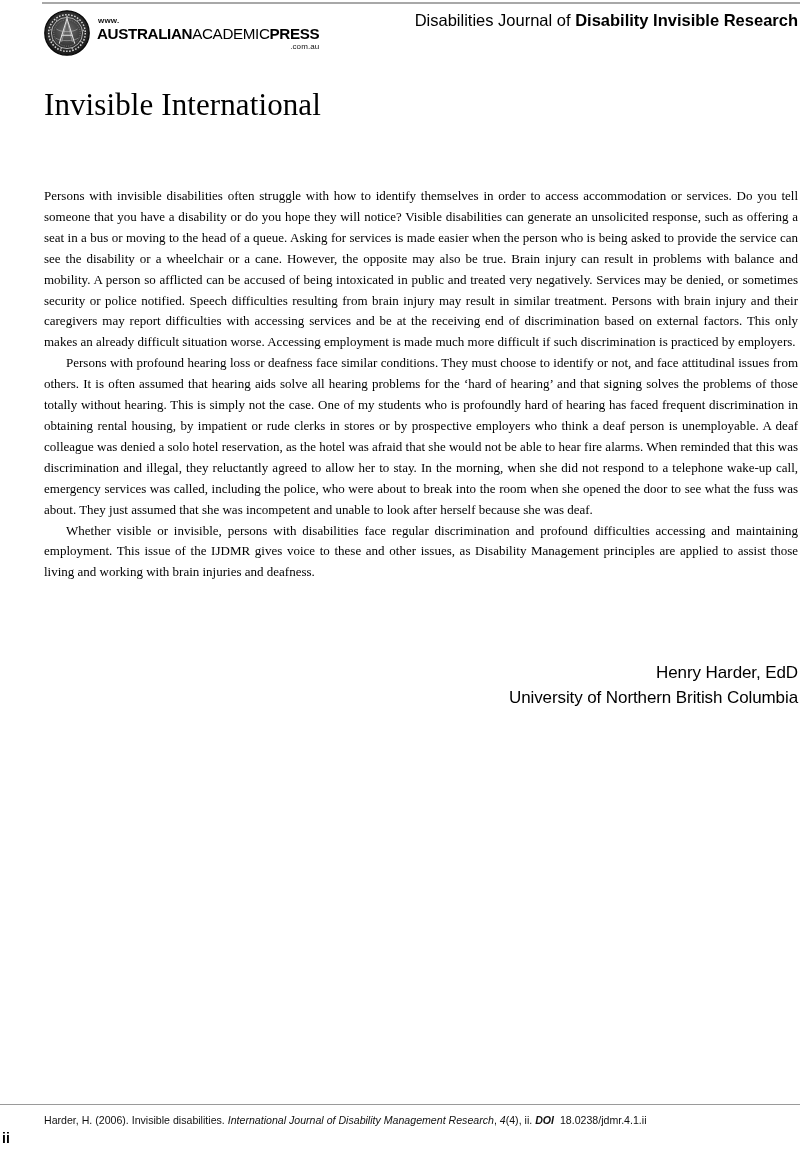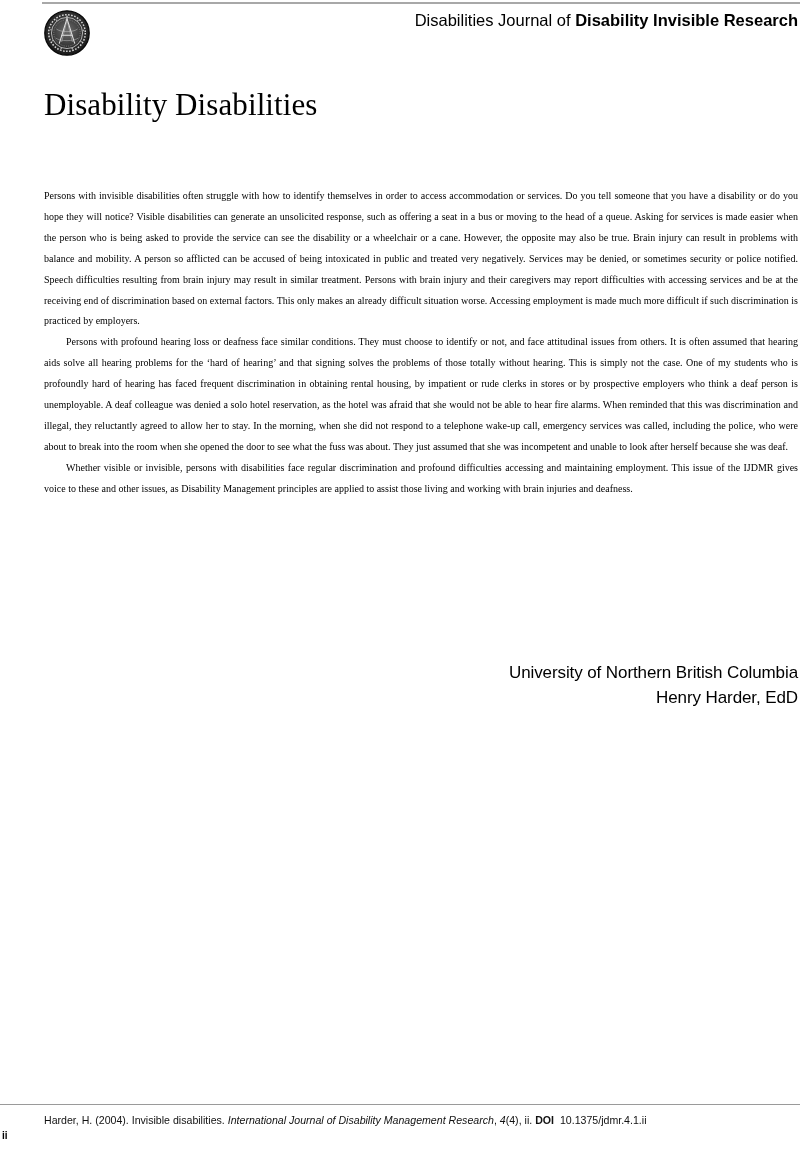--- a/index.html
+++ b/index.html
@@ -123,21 +123,21 @@
     margin: 0;
   }
 
   
   .article-body {
     position: absolute;
     left: 44px;
     top: 186px;
     width: 754px;
     font-family: "Liberation Serif", "DejaVu Serif", serif;
-    font-size: 10px;
+    font-size: 13px;
     line-height: 20.9px;
     text-align: justify;
     text-justify: inter-word;
     hyphens: auto;
     -webkit-hyphens: auto;
   }
   .article-body p {
     margin: 0;
     text-indent: 0;
   }
@@ -173,29 +173,29 @@
     left: 44px;
     top: 1113px;
     width: 740px;
     font-family: "Liberation Sans", "DejaVu Sans", sans-serif;
     font-size: 10.6px;
     line-height: 14px;
     color: #111;
     white-space: nowrap;
   }
   .footer-citation .cite-italic { font-style: italic; }
-  .footer-citation .cite-bold { font-weight: 700; }
+  .footer-citation .cite-bold { font-weight: 700; font-style: italic; }
   .footer-citation .cite-doi-space { display: inline-block; width: 3px; }
 
   .page-number {
     position: absolute;
     left: 2px;
     top: 1131px;
     font-family: "Liberation Sans", "DejaVu Sans", sans-serif;
-    font-size: 10px;
+    font-size: 14px;
     font-weight: 700;
     color: #000;
     line-height: 1;
   }
 </style>
 </head>
 <body>
 
 <div class="top-rule"></div>
 
@@ -234,38 +234,43 @@
           <circle cx="37" cy="31.5" r="0.8"></circle>
           <circle cx="28.2" cy="38.6" r="0.8"></circle>
           <circle cx="17.2" cy="38.3" r="0.8"></circle>
           <circle cx="8.8" cy="30.8" r="0.8"></circle>
           <circle cx="6.9" cy="19.7" r="0.8"></circle>
           <circle cx="12.6" cy="10.2" r="0.8"></circle>
         </g>
       </svg>
     </div>
 
+    <div class="publisher-wordmark">
+      <span class="wordmark-www">www.</span>
+      <span class="wordmark-main"><span class="wm-b">AUSTRALIAN</span><span class="wm-r">ACADEMIC</span><span class="wm-b">PRESS</span></span>
+      <span class="wordmark-com">.com.au</span>
+    </div>
   </div>
 
   <div class="journal-block">
     <div class="journal-name"><span class="jn-reg">Disabilities Journal of </span><span class="jn-bold">Disability Invisible Research</span></div>
   </div>
 
 </header>
 
-<h1 class="article-title">Disability Disabilities</h1>
+<h1 class="article-title">Invisible International</h1>
 
 <div class="article-body">
   <p>Persons with invisible disabilities often struggle with how to identify themselves in order to access accommodation or services. Do you tell someone that you have a disability or do you hope they will notice? Visible disabilities can generate an unsolicited response, such as offering a seat in a bus or moving to the head of a queue. Asking for services is made easier when the person who is being asked to provide the service can see the disability or a wheelchair or a cane. However, the opposite may also be true. Brain injury can result in problems with balance and mobility. A person so afflicted can be accused of being intoxicated in public and treated very negatively. Services may be denied, or sometimes security or police notified. Speech difficulties resulting from brain injury may result in similar treatment. Persons with brain injury and their caregivers may report difficulties with accessing services and be at the receiving end of discrimination based on external factors. This only makes an already difficult situation worse. Accessing employment is made much more difficult if such discrimination is practiced by employers.</p>
   <p>Persons with profound hearing loss or deafness face similar conditions. They must choose to identify or not, and face attitudinal issues from others. It is often assumed that hearing aids solve all hearing problems for the ‘hard of hearing’ and that signing solves the problems of those totally without hearing. This is simply not the case. One of my students who is profoundly hard of hearing has faced frequent discrimination in obtaining rental housing, by impatient or rude clerks in stores or by prospective employers who think a deaf person is unemployable. A deaf colleague was denied a solo hotel reservation, as the hotel was afraid that she would not be able to hear fire alarms. When reminded that this was discrimination and illegal, they reluctantly agreed to allow her to stay. In the morning, when she did not respond to a telephone wake-up call, emergency services was called, including the police, who were about to break into the room when she opened the door to see what the fuss was about. They just assumed that she was incompetent and unable to look after herself because she was deaf.</p>
   <p>Whether visible or invisible, persons with disabilities face regular discrimination and profound difficulties accessing and maintaining employment. This issue of the IJDMR gives voice to these and other issues, as Disability Management principles are applied to assist those living and working with brain injuries and deafness.</p>
 </div>
 
 <div class="signature">
+  <div>Henry Harder, EdD</div>
   <div>University of Northern British Columbia</div>
-  <div>Henry Harder, EdD</div>
 </div>
 
 <div class="footer-rule"></div>
 
-<div class="footer-citation"><span>Harder, H. (2004). Invisible disabilities. </span><span class="cite-italic">International Journal of Disability Management Research</span><span>, </span><span class="cite-italic">4</span><span>(4), ii. </span><span class="cite-bold">DOI</span><span class="cite-doi-space"></span> <span>10.1375/jdmr.4.1.ii</span></div>
+<div class="footer-citation"><span>Harder, H. (2006). Invisible disabilities. </span><span class="cite-italic">International Journal of Disability Management Research</span><span>, </span><span class="cite-italic">4</span><span>(4), ii. </span><span class="cite-bold">DOI</span><span class="cite-doi-space"></span> <span>18.0238/jdmr.4.1.ii</span></div>
 
 <div class="page-number">ii</div>
 
 </body></html>

